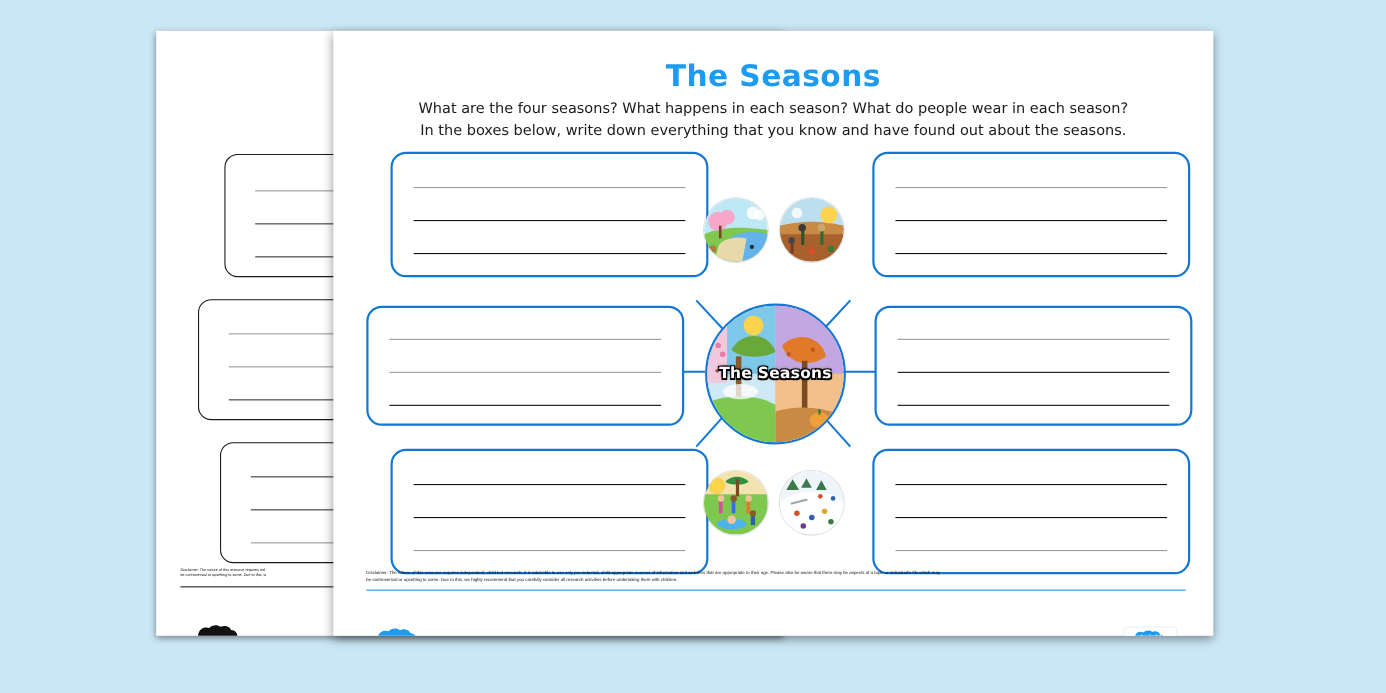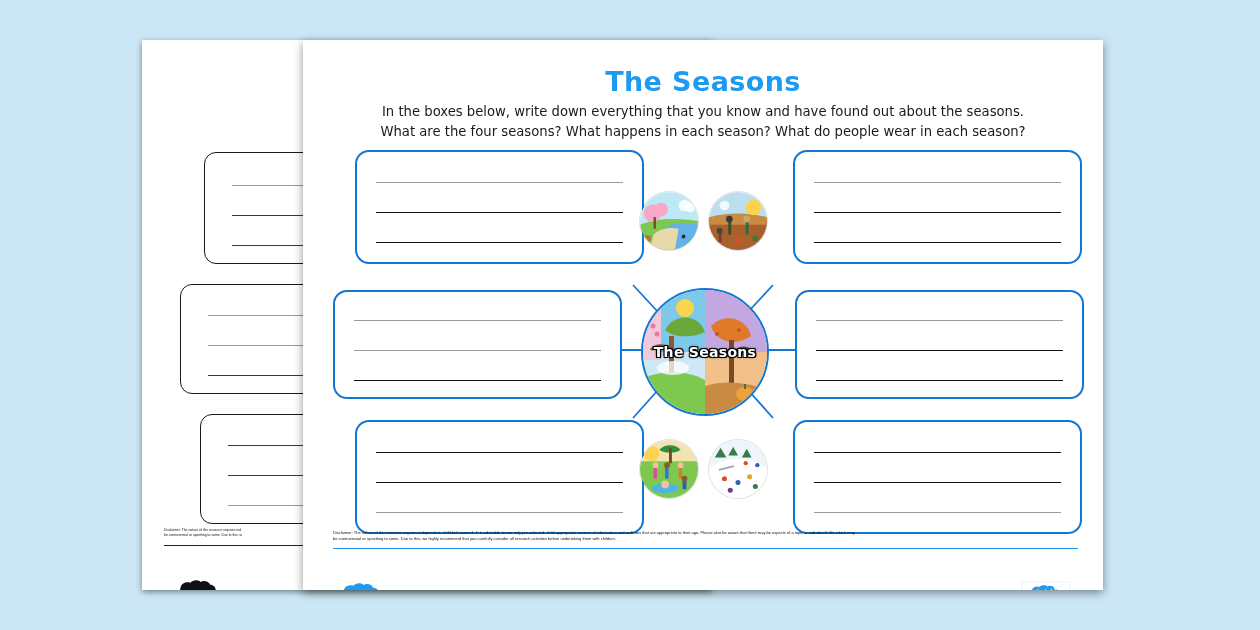--- a/index.html
+++ b/index.html
@@ -2,21 +2,21 @@
 <html><head>
 <meta charset="utf-8">
 <style>
   html,body{margin:0;padding:0;}
   body{
     width:1260px;height:630px;overflow:hidden;
     background:#cbe7f5;
     font-family:"DejaVu Sans",sans-serif;
     position:relative;
   }
-  .stage{position:absolute;inset:0;margin-top:12px;}
+  .stage{position:absolute;inset:0;}
 
   
   .sheet-bw{
     position:absolute;left:142px;top:28px;width:570px;height:550px;
     background:#ffffff;
     box-shadow:0 2px 6px rgba(0,0,0,.45);
     overflow:hidden;
   }
   .bw-head{
     position:absolute;left:0;top:60px;width:100%;
@@ -152,22 +152,22 @@
       <path d="M18 14c2-8 12-12 20-9 4-6 16-7 21-2 7-4 18-1 20 6 9 0 14 9 10 16 4 6 0 15-8 16-2 7-12 10-19 6-5 5-15 5-20 0-8 3-17-1-18-8-9-1-13-11-6-17-2-3-1-7 0-8z" fill="#111"></path>
       <text x="60" y="35" font-family="DejaVu Sans, sans-serif" font-size="19" font-style="italic" font-weight="bold" fill="#ffffff" text-anchor="middle">twinkl</text>
     </svg>
   </div>
 
   <div class="sheet">
 
     <div class="title">The Seasons</div>
 
     <div class="instructions">
+      <div>What are the four seasons? What happens in each season? What do people wear in each season?</div>
       <div>In the boxes below, write down everything that you know and have found out about the seasons.</div>
-      <div>What are the four seasons? What happens in each season? What do people wear in each season?</div>
     </div>
 
     <svg class="links" viewBox="0 0 800 550">
       <g stroke="#1277d4" stroke-width="1.8" fill="none">
         <line x1="355" y1="272" x2="330" y2="245"></line>
         <line x1="445" y1="272" x2="470" y2="245"></line>
         <line x1="338" y1="310" x2="305" y2="310"></line>
         <line x1="462" y1="310" x2="495" y2="310"></line>
         <line x1="355" y1="350" x2="330" y2="378"></line>
         <line x1="445" y1="350" x2="470" y2="378"></line>

